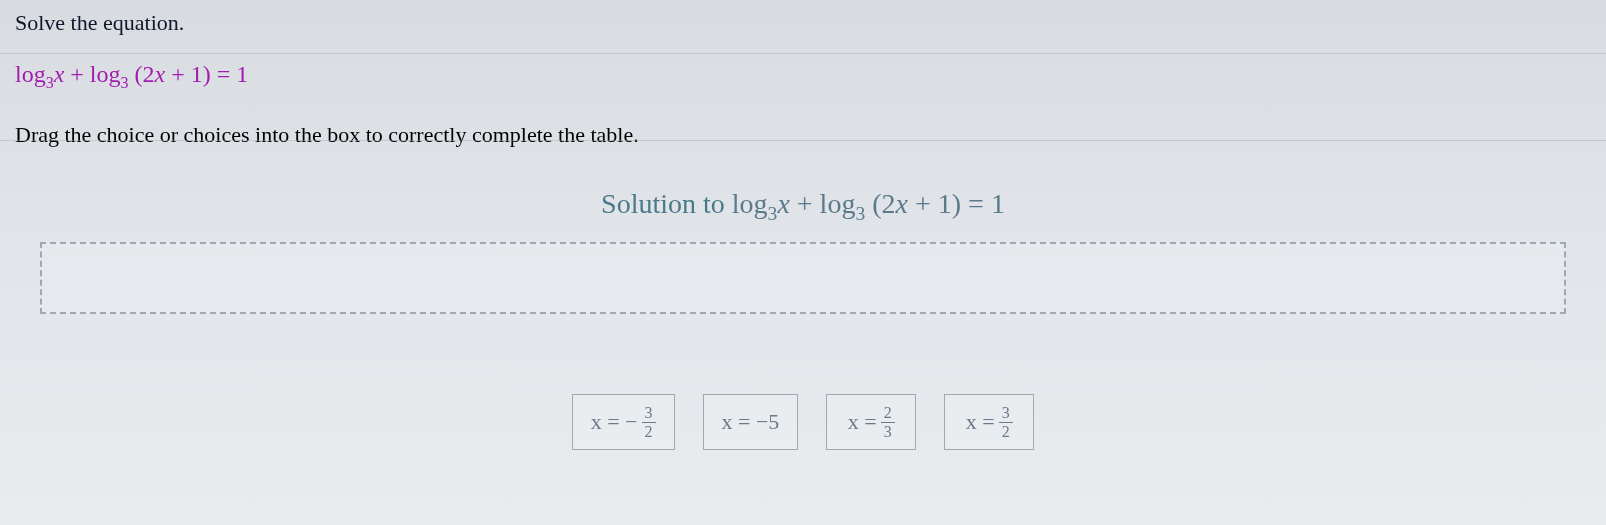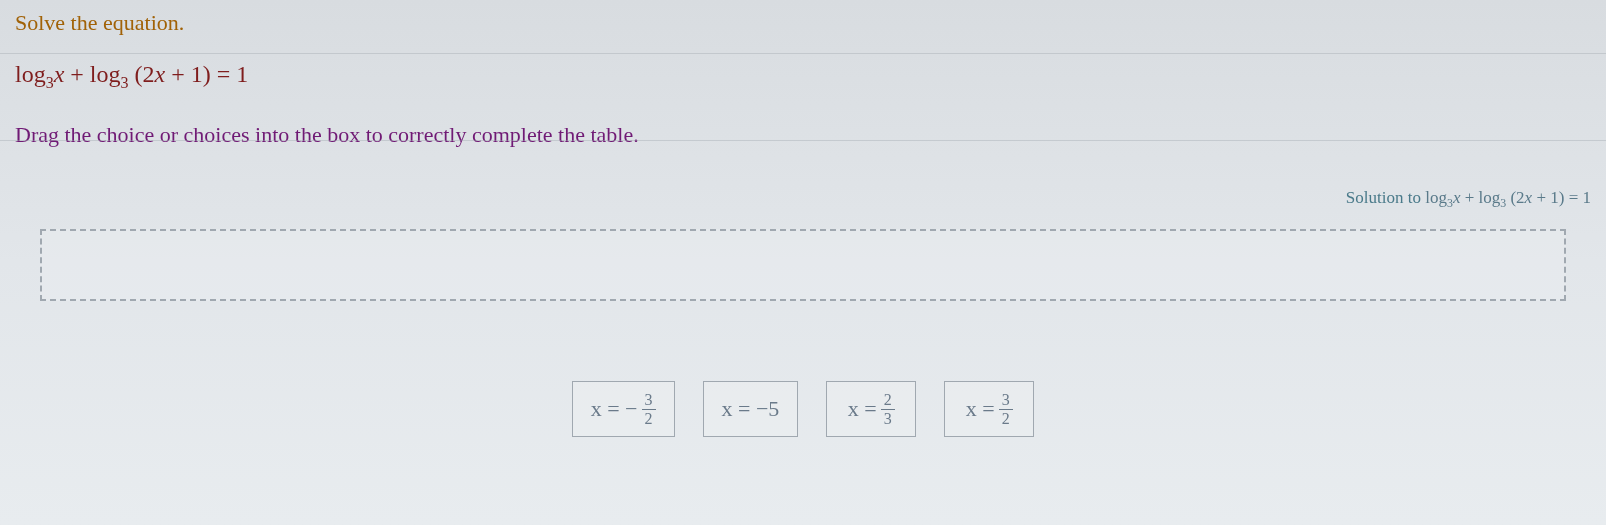--- a/index.html
+++ b/index.html
@@ -11,41 +11,41 @@
       width: 1606px;
       height: 525px;
       background: linear-gradient(180deg, #d8dce0 0%, #e2e6ea 50%, #e8ecef 100%);
       font-family: Georgia, 'Times New Roman', serif;
       color: #5a6b7c;
       padding: 10px 15px;
       position: relative;
     }
     .prompt-text {
       font-size: 22px;
-      color: #a16207;
+      color: #0f172a;
       margin-bottom: 25px;
     }
     .equation-line {
       font-size: 24px;
-      color: #7f1d1d;
+      color: #a21caf;
       margin-bottom: 30px;
       font-family: Georgia, serif;
     }
     .equation-line .sub {
       font-size: 16px;
       vertical-align: sub;
     }
     .instruction {
       font-size: 22px;
-      color: #701a75;
+      color: #000000;
       margin-bottom: 40px;
     }
     .solution-header {
-      text-align: right;
-      font-size: 17px;
+      text-align: center;
+      font-size: 28px;
       color: #4a7a8a;
       margin-bottom: 18px;
     }
     .solution-header .math {
       color: #5a7a8a;
     }
     .drop-zone {
       border: 2px dashed #a0a8b0;
       height: 72px;
       margin: 0 25px 80px 25px;

